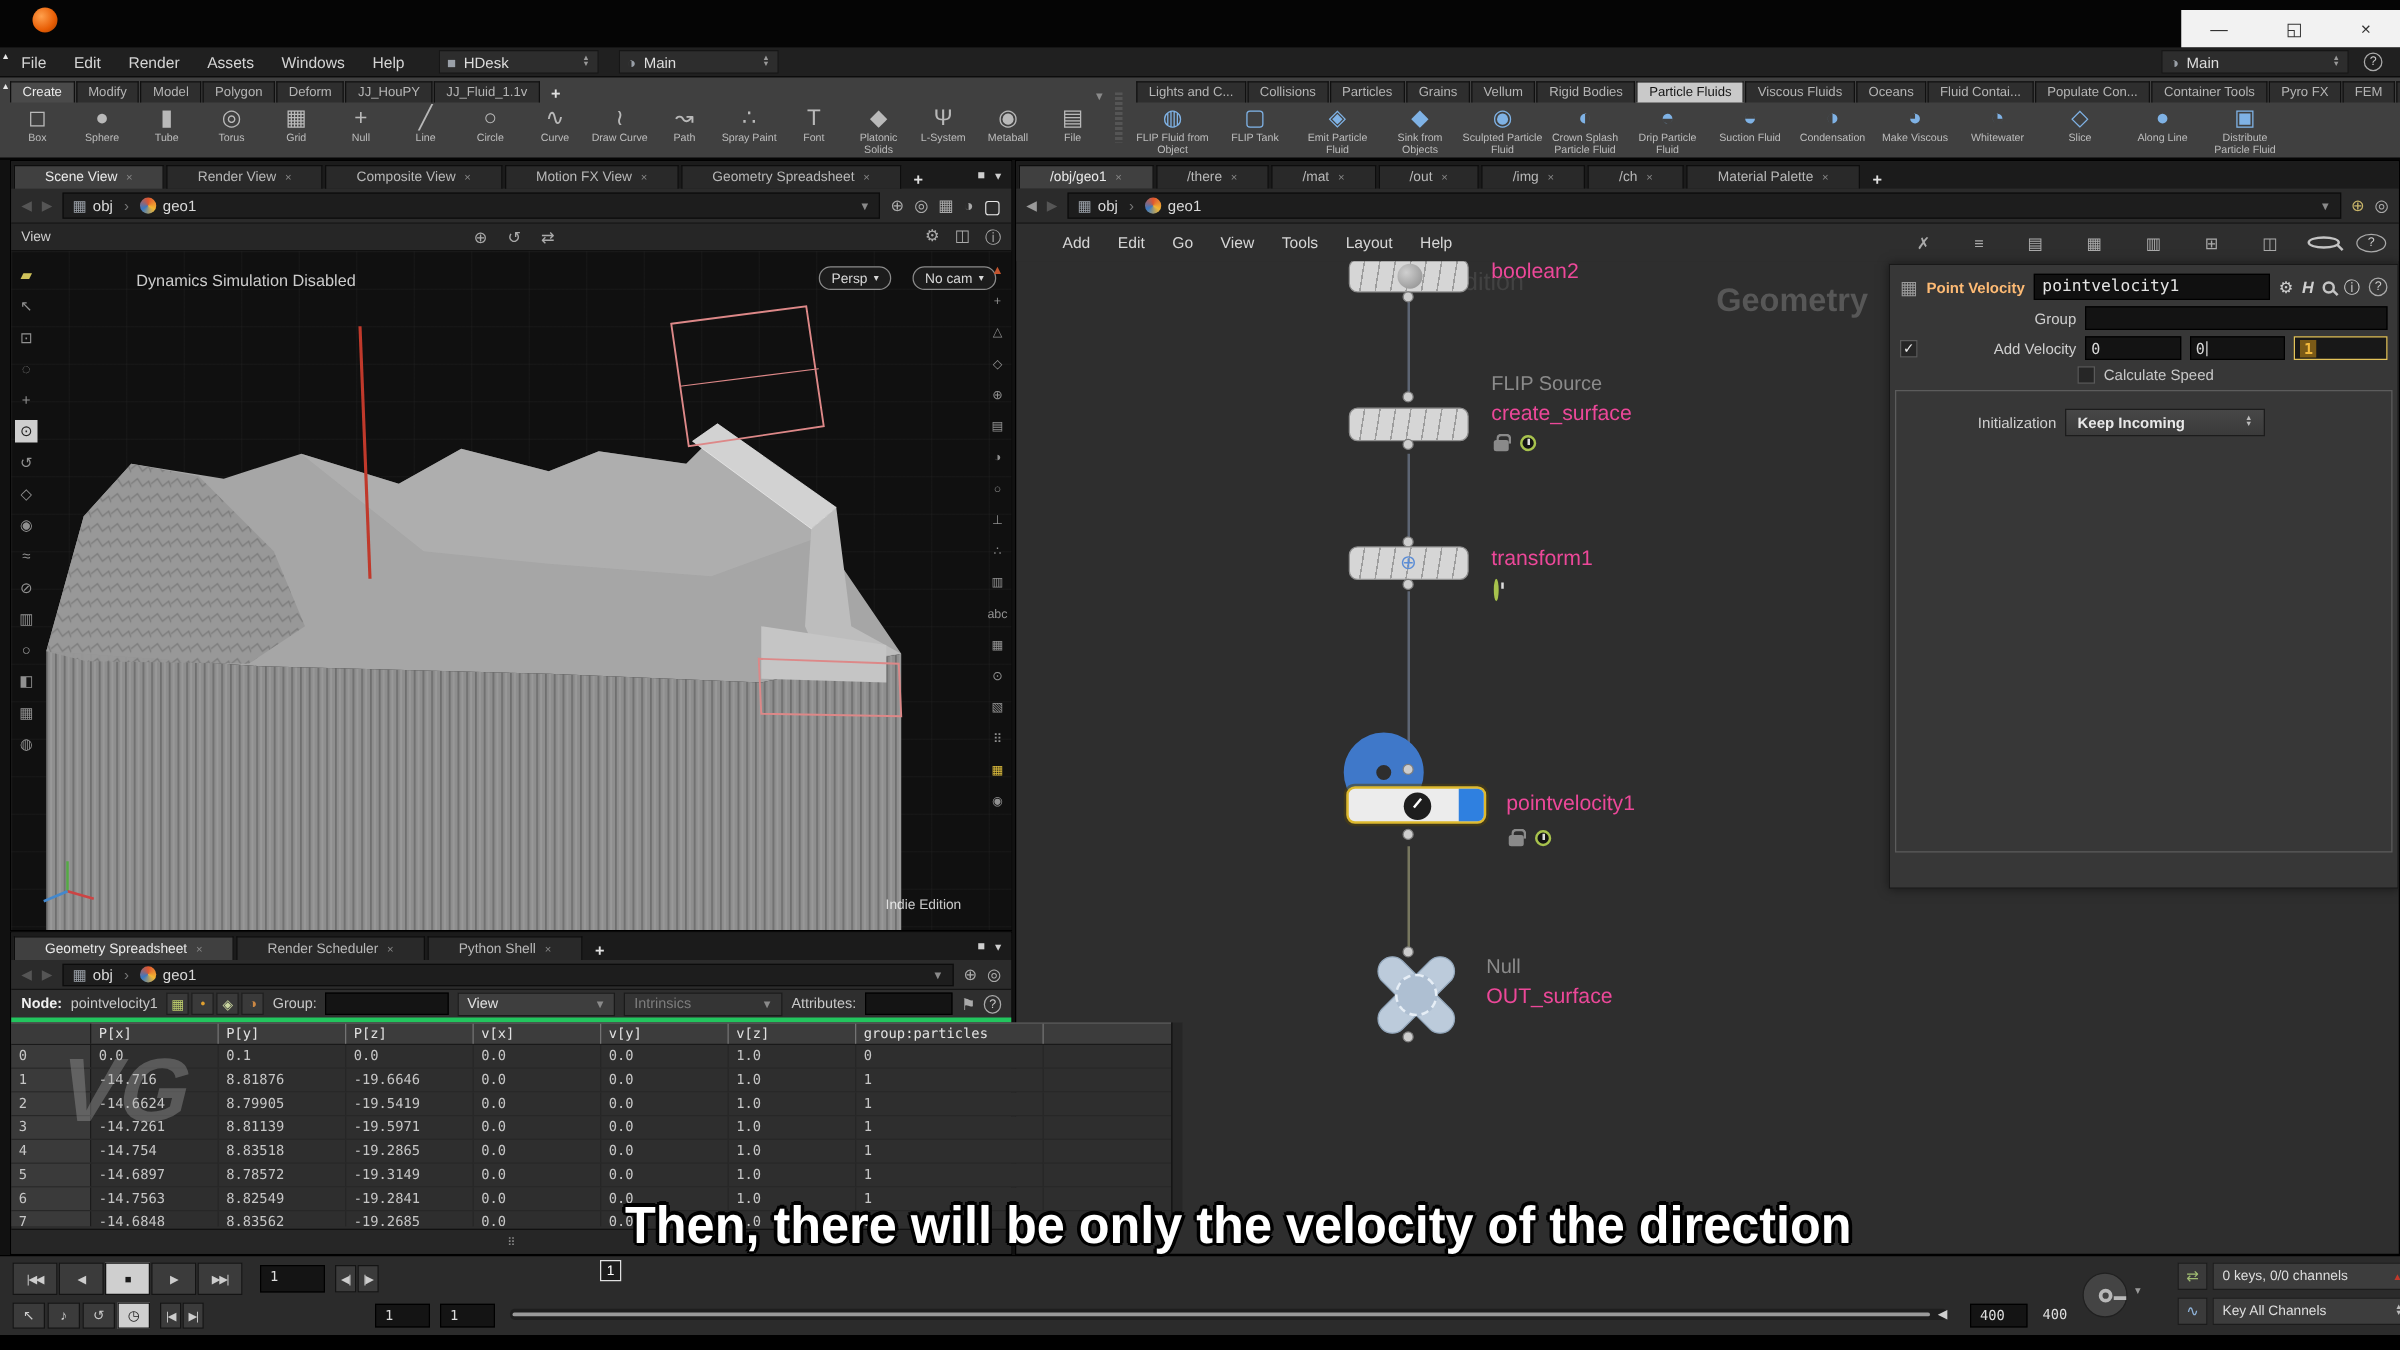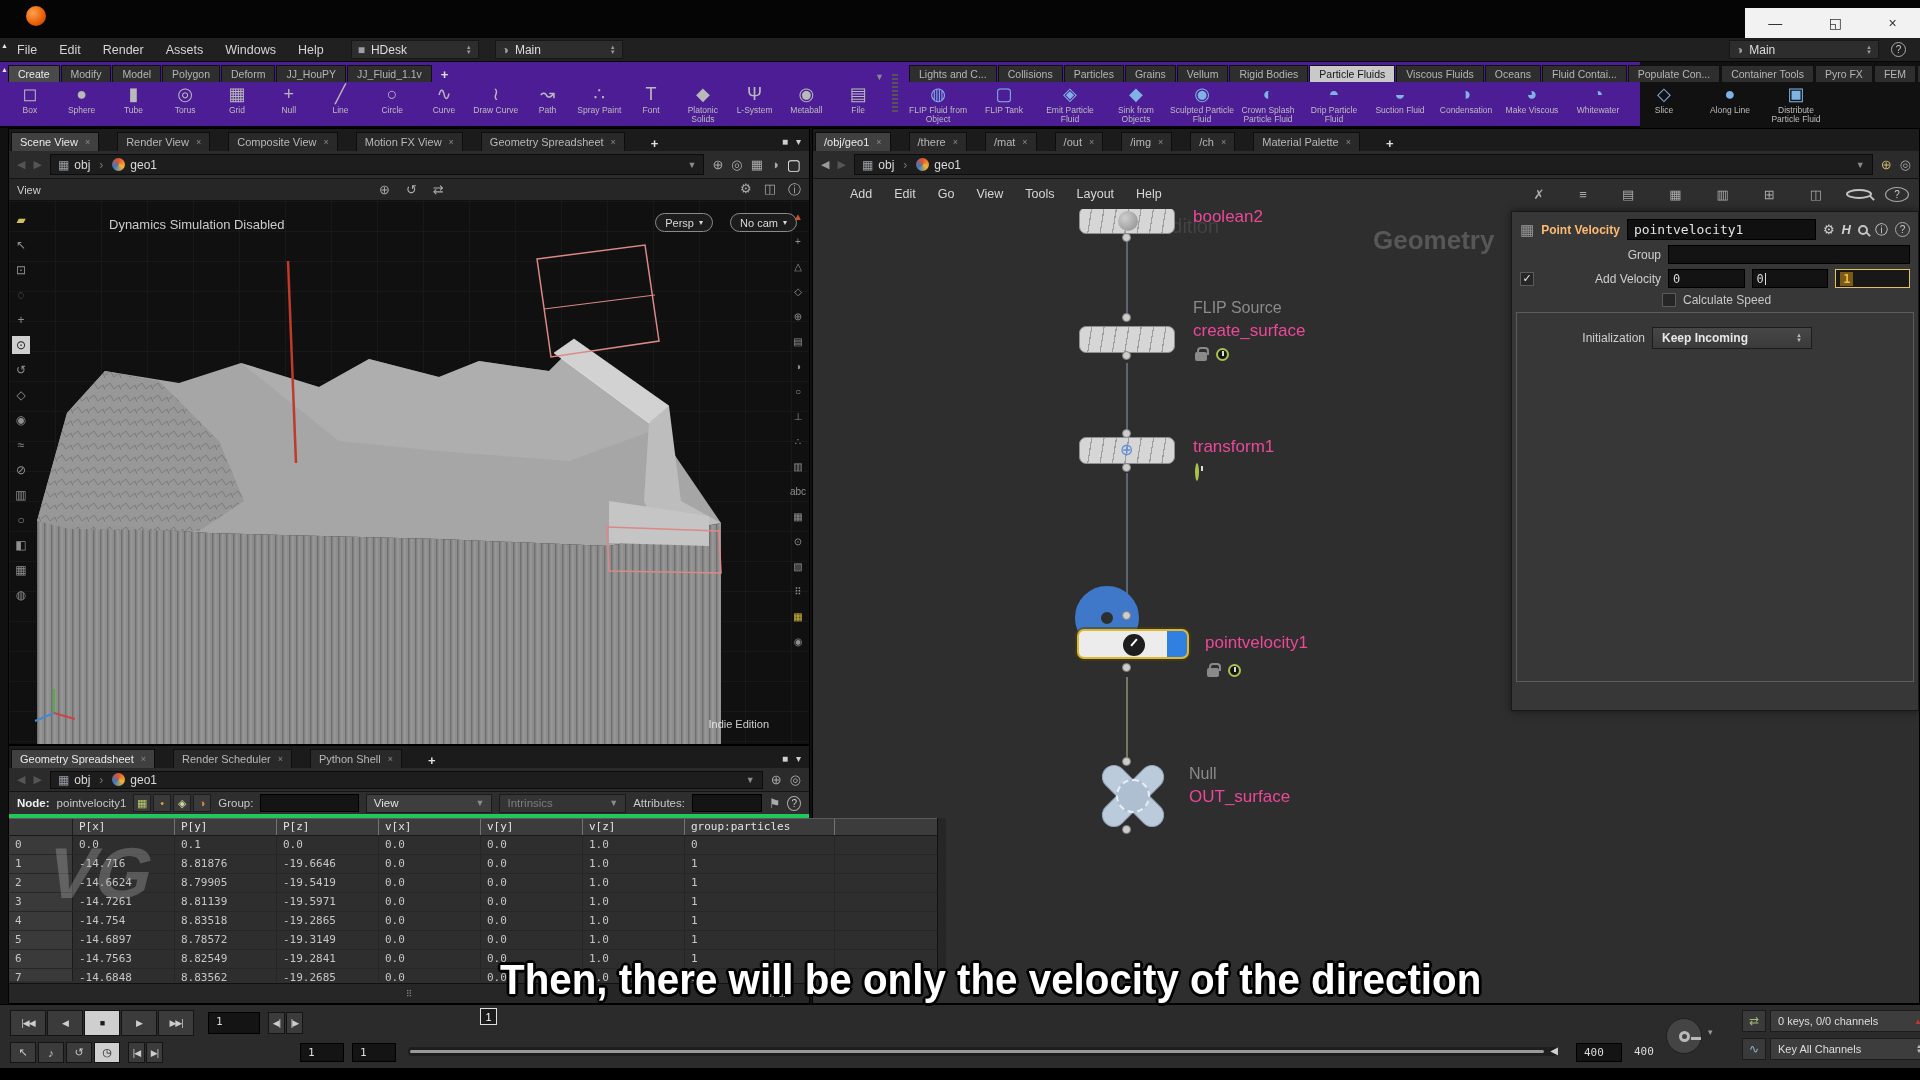--- a/index.html
+++ b/index.html
@@ -17,41 +17,41 @@
   .menubar{left:0;top:38px;width:1920px;height:24px;background:#202020;
            border-bottom:1px solid #060606;display:flex;align-items:center;padding:0 6px}
   .menu-item{padding:0 11px;color:#d4d4d4;font-size:12.5px}
   .combo{display:flex;align-items:center;height:19px;background:#2d2d2d;border:1px solid #161616;
          margin-left:16px;padding:0 6px;min-width:128px;gap:6px;color:#ddd}
   .combo .spin{margin-left:auto;display:flex;flex-direction:column;font-size:6px;line-height:5px;color:#999}
   .qmark{width:15px;height:15px;border:1px solid #aaa;border-radius:50%;font-size:10px;
          display:flex;align-items:center;justify-content:center;color:#ccc}
 
   
-  .shelf{left:0;top:62px;width:1640px;height:66px;background:#4c1d95;border-bottom:2px solid #050505}
+  .shelf{left:0;top:62px;width:1920px;height:66px;background:#404040;border-bottom:2px solid #050505}
   .shelf-tabs{display:flex;height:20px;align-items:flex-end;padding-left:4px}
   .stab{padding:2px 9px;background:#2e2e2e;border:1px solid #101010;border-bottom:none;
         color:#b5b5b5;font-size:10.5px;margin-right:1px;white-space:nowrap}
   .stab.active{background:#4a4a4a;color:#ececec}
   .rshelf .stab.active{background:#c9c9c9;color:#161616}
   .addtab{padding:0 8px;color:#e0e0e0;font-weight:bold;font-size:13px}
   .shelf-tools{display:flex;height:45px;padding-top:1px}
   .tool{width:54px;display:flex;flex-direction:column;align-items:center;font-size:8.5px;
         color:#bdbdbd;text-align:center;line-height:1.1;overflow:hidden}
   .tool .glyph{font-size:18px;line-height:23px;height:23px;color:#b9b9b9}
   .rshelf .tool{width:66px}
   .rshelf .tool .glyph{color:#7fb2e5}
   .grip-v{width:6px;height:40px;margin-top:12px;background:repeating-linear-gradient(#555 0 2px,transparent 2px 4px)}
 
   
   .pane{background:#2e2e2e;border:1px solid #000}
   .pane-tabs{display:flex;height:22px;background:#1b1b1b;align-items:flex-end;padding-left:2px}
   .tabs-row{display:flex}
   .ptab{display:flex;align-items:center;gap:7px;background:#292929;border:1px solid #0d0d0d;border-bottom:none;
-        padding:3px 8px;margin-right:18px;font-size:11px;color:#b8b8b8;white-space:nowrap}
+        padding:3px 24px;margin-right:2px;font-size:11px;color:#b8b8b8;white-space:nowrap}
   .ptab.active{background:#404040;color:#eaeaea}
   .ptab .x{color:#8a8a8a;font-size:9px}
   .pane-controls{margin-left:auto;display:flex;gap:8px;padding:0 8px 4px 0;color:#cfcfcf;font-size:10px}
   .pathbar{height:28px;background:#2b2b2b;display:flex;align-items:center;padding:0 8px;gap:8px;
            border-bottom:1px solid #141414}
   .navarr{color:#9a9a9a;font-size:11px}
   .navarr.dim{color:#555}
   .pathfield{flex:1;height:21px;background:#1d1d1d;border:1px solid #0c0c0c;display:flex;
              align-items:center;padding:0 7px;gap:9px}
   .crumb{display:flex;align-items:center;gap:5px;color:#dadada;font-size:12px}

